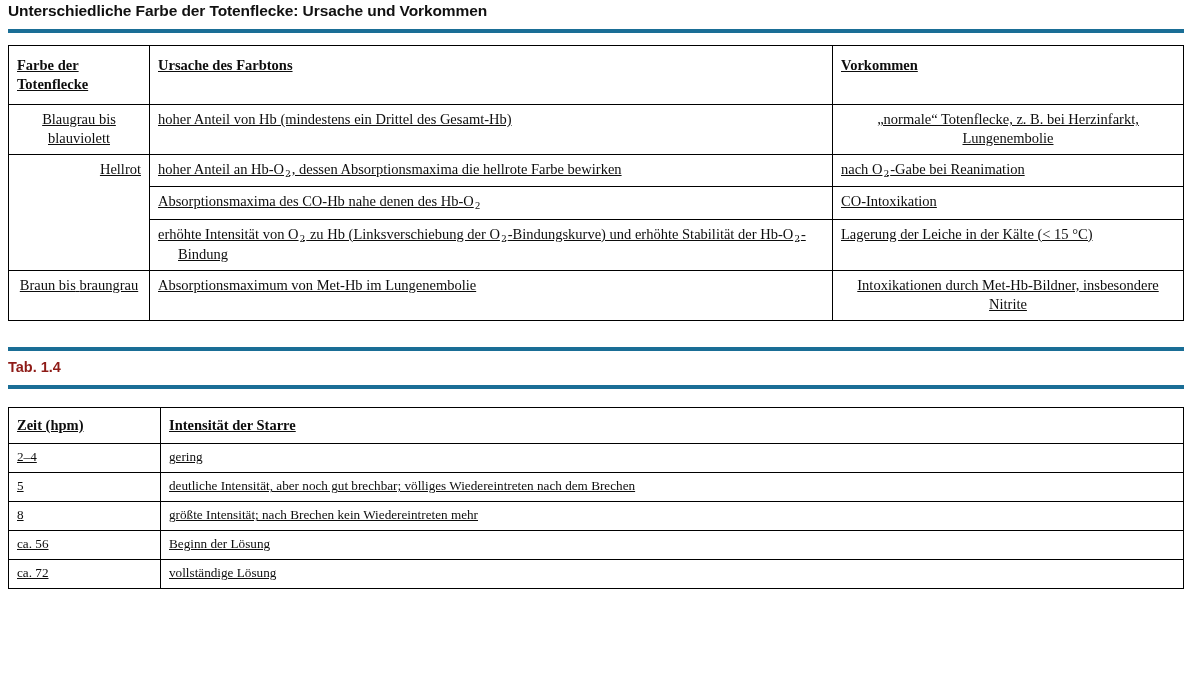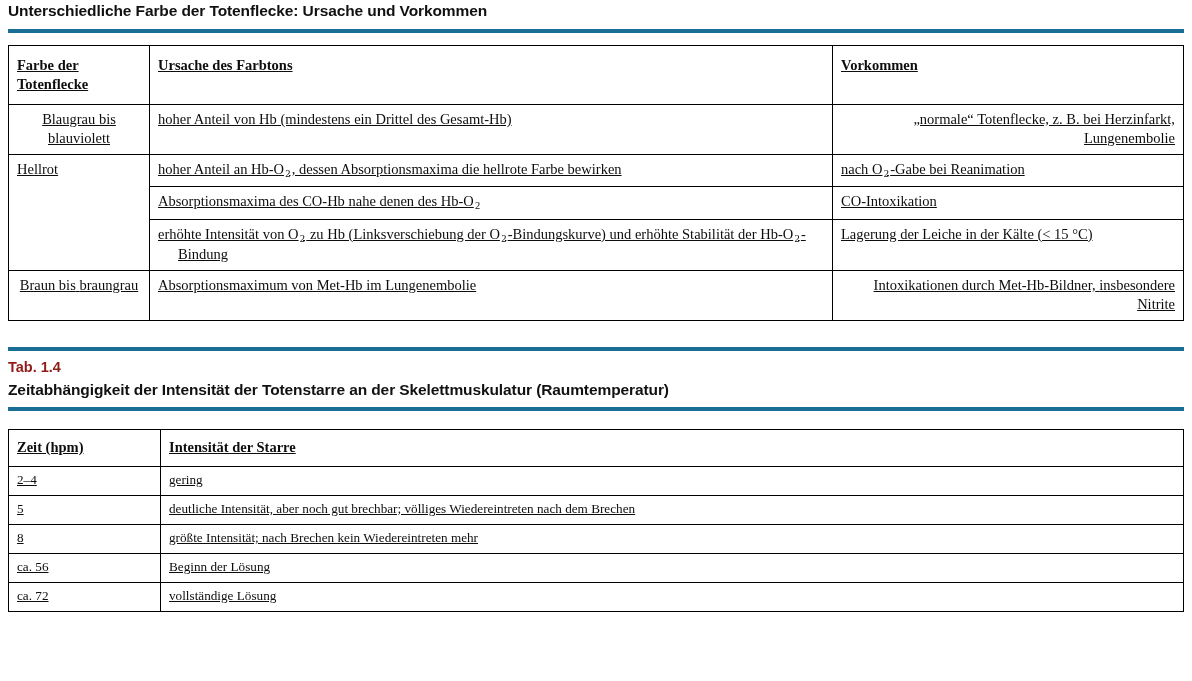--- a/index.html
+++ b/index.html
@@ -72,21 +72,21 @@
   }
   table.doc-table thead th { border-bottom: 1px solid #000; }
   table.doc-table thead tr { height: 56px; }
 
   
   #table-farbe .col-farbe  { width: 141px; }
   #table-farbe .col-ursache { width: 683px; }
   #table-farbe .col-vorkommen { width: auto; }
 
   
-  .c-center { text-align: right; }
+  .c-center { text-align: center; }
   .hang {
     padding-left: 28px !important;
     text-indent: -20px;
   }
   td.cell-color-name {
     text-align: center;
     padding-left: 4px;
     padding-right: 4px;
   }
 
@@ -159,21 +159,21 @@
           </td>
           <td>hoher Anteil von Hb (mindestens ein Drittel des Gesamt-Hb)</td>
           <td class="c-center">
             <span>„normale“ Totenflecke, z. B. bei Herzinfarkt,</span>
             <span>Lungenembolie</span>
           </td>
         </tr>
 
         <tr>
           <td class="cell-color-name" rowspan="3">
-            <span style="display:block; text-align:left;">Hellrot</span>
+            <span style="display:block; text-align:right;">Hellrot</span>
           </td>
           <td><span>hoher Anteil an Hb-O</span><sub class="sb">2</sub><span>, dessen Absorptionsmaxima die hellrote Farbe bewirken</span></td>
           <td><span>nach O</span><sub class="sb">2</sub><span>-Gabe bei Reanimation</span></td>
         </tr>
 
         <tr>
           <td><span>Absorptionsmaxima des CO-Hb nahe denen des Hb-O</span><sub class="sb">2</sub></td>
           <td>CO-Intoxikation</td>
         </tr>
 
@@ -197,21 +197,20 @@
       </tbody>
     </table>
   </div>
 
   <div class="spacer-after-table1"></div>
 
   <div class="rule"></div>
   <div class="spacer-caption2"></div>
   <div class="caption-block">
     <div class="tab-number">Tab. 1.4</div>
-    <div class="caption-title">Zeitabhängigkeit der Intensität der Totenstarre an der Skelettmuskulatur (Raumtemperatur)</div>
   </div>
   <div class="rule" style="margin-top:6px;"></div>
 
   <div class="spacer-before-table2"></div>
 
   <div class="tbl-wrap">
     <table class="doc-table" id="table-starre">
       <colgroup>
         <col class="col-zeit">
         <col class="col-intensitaet">

